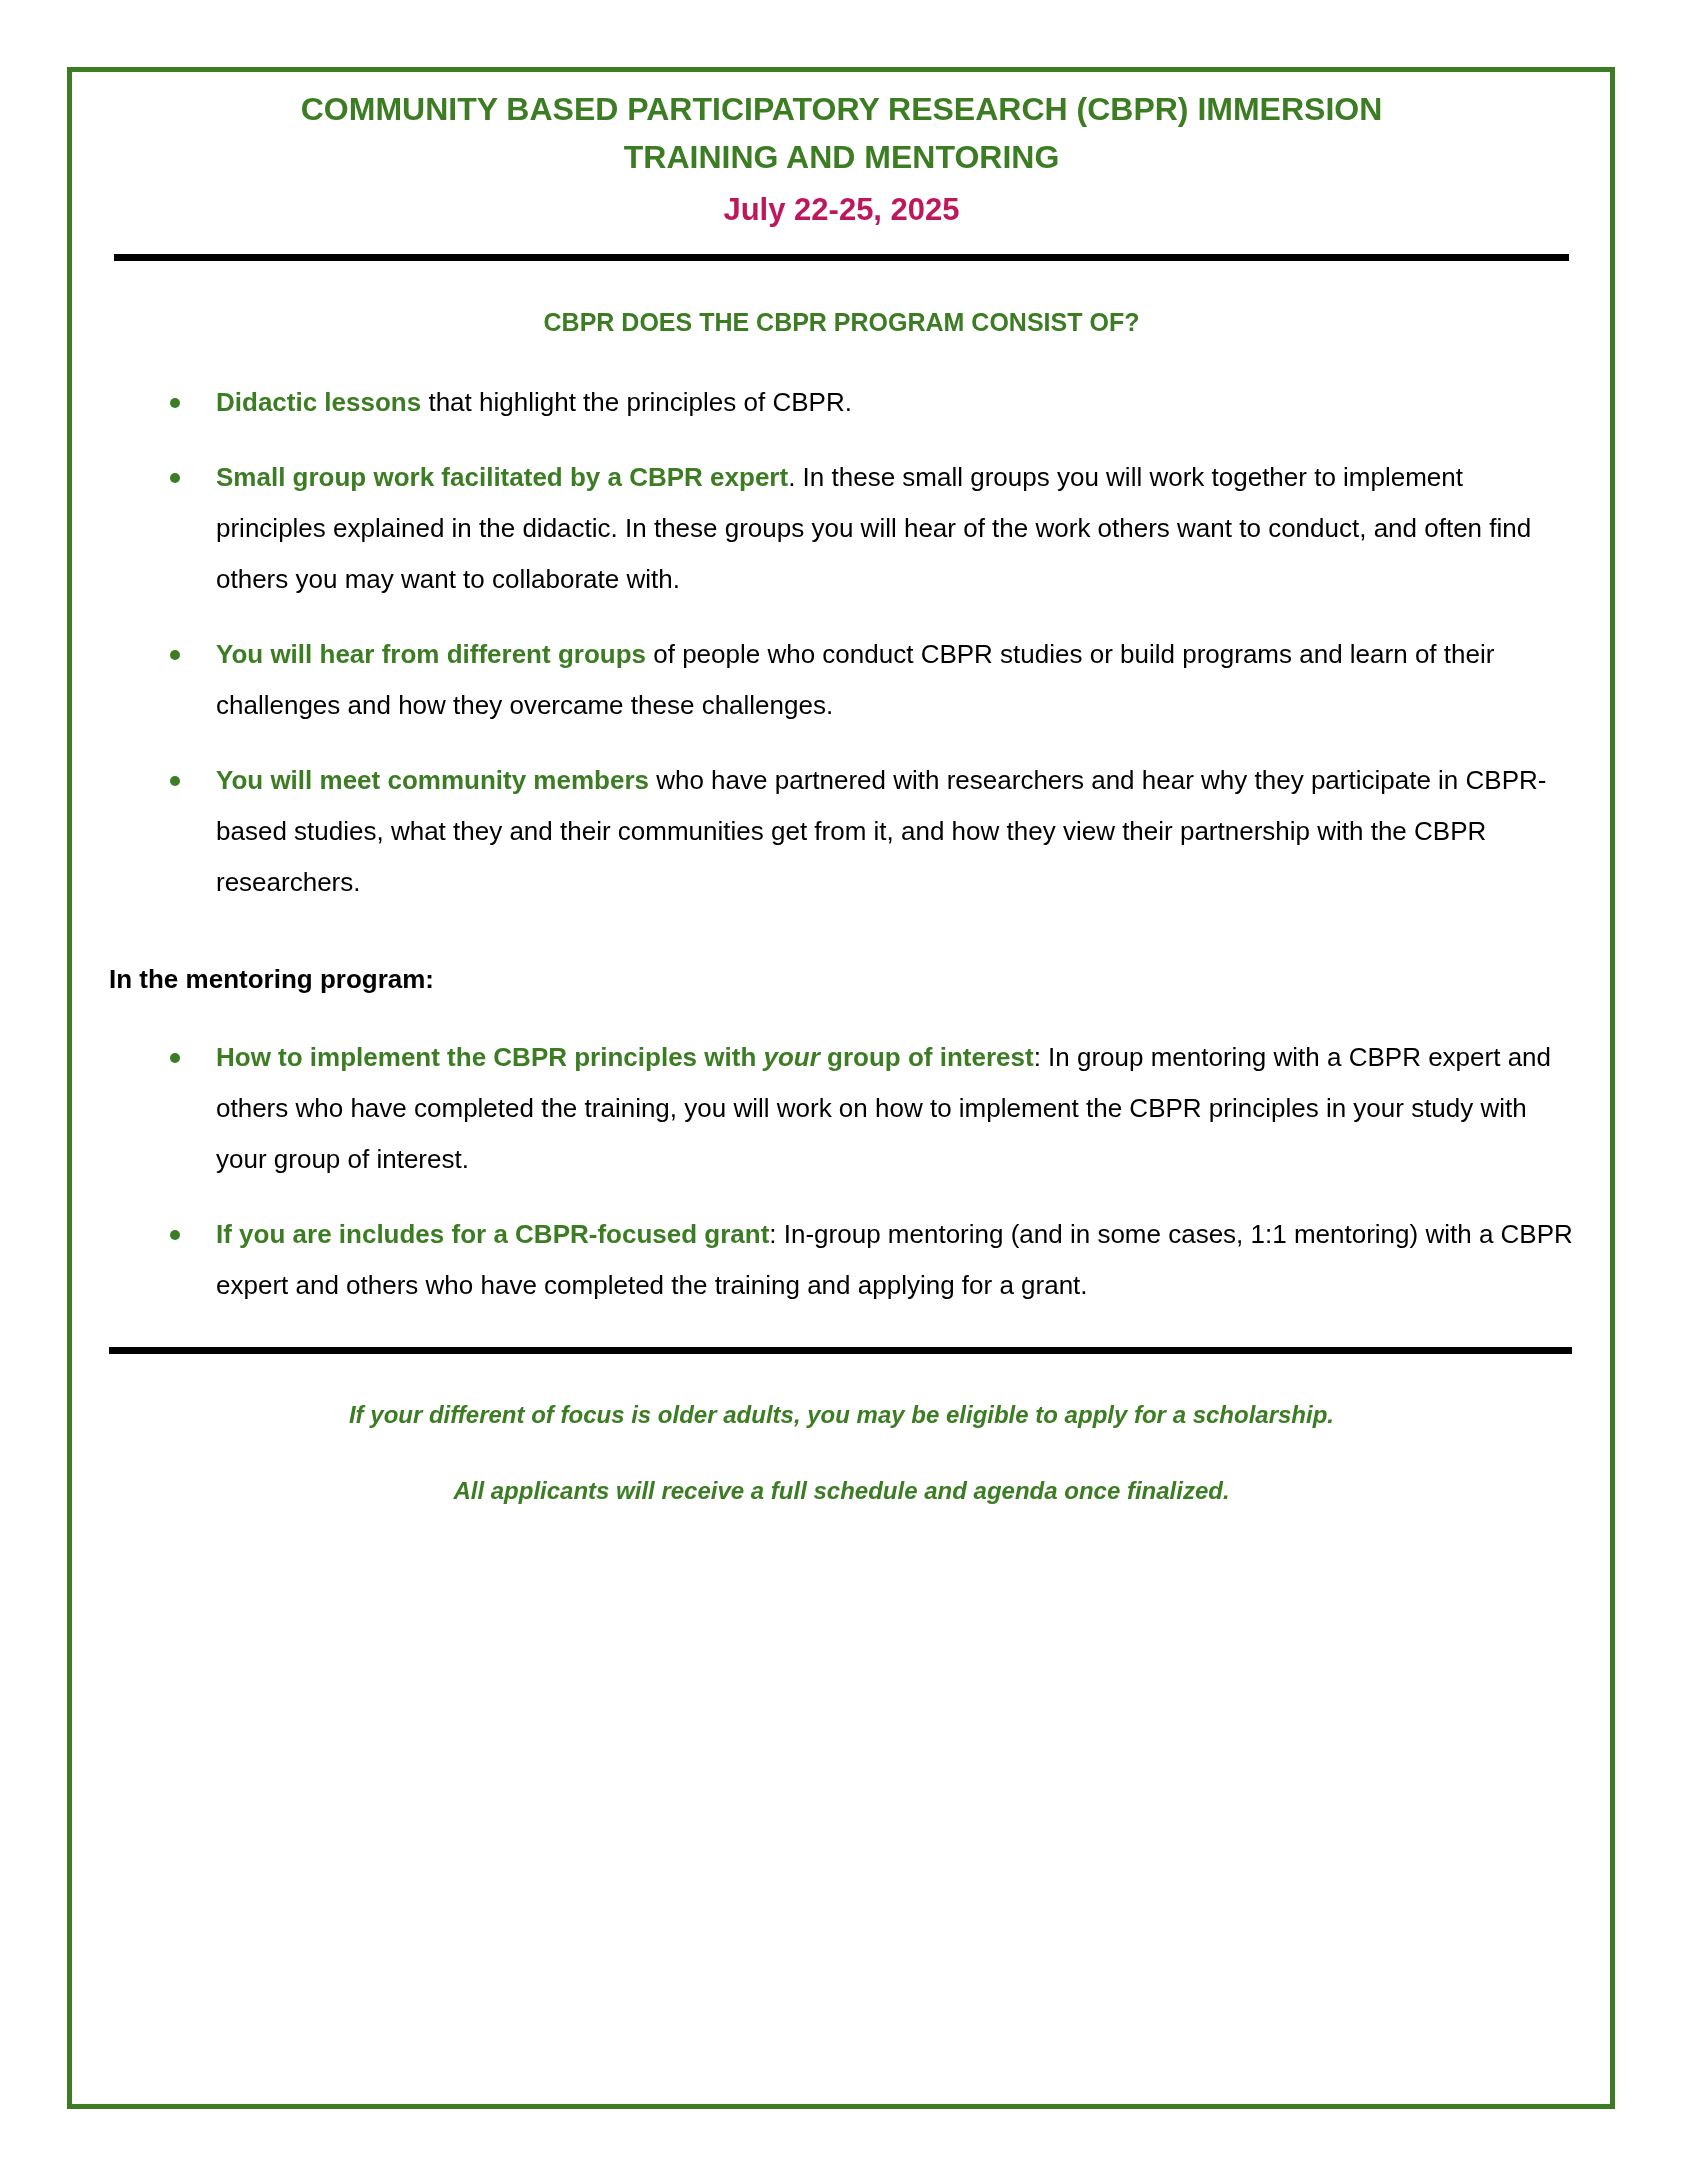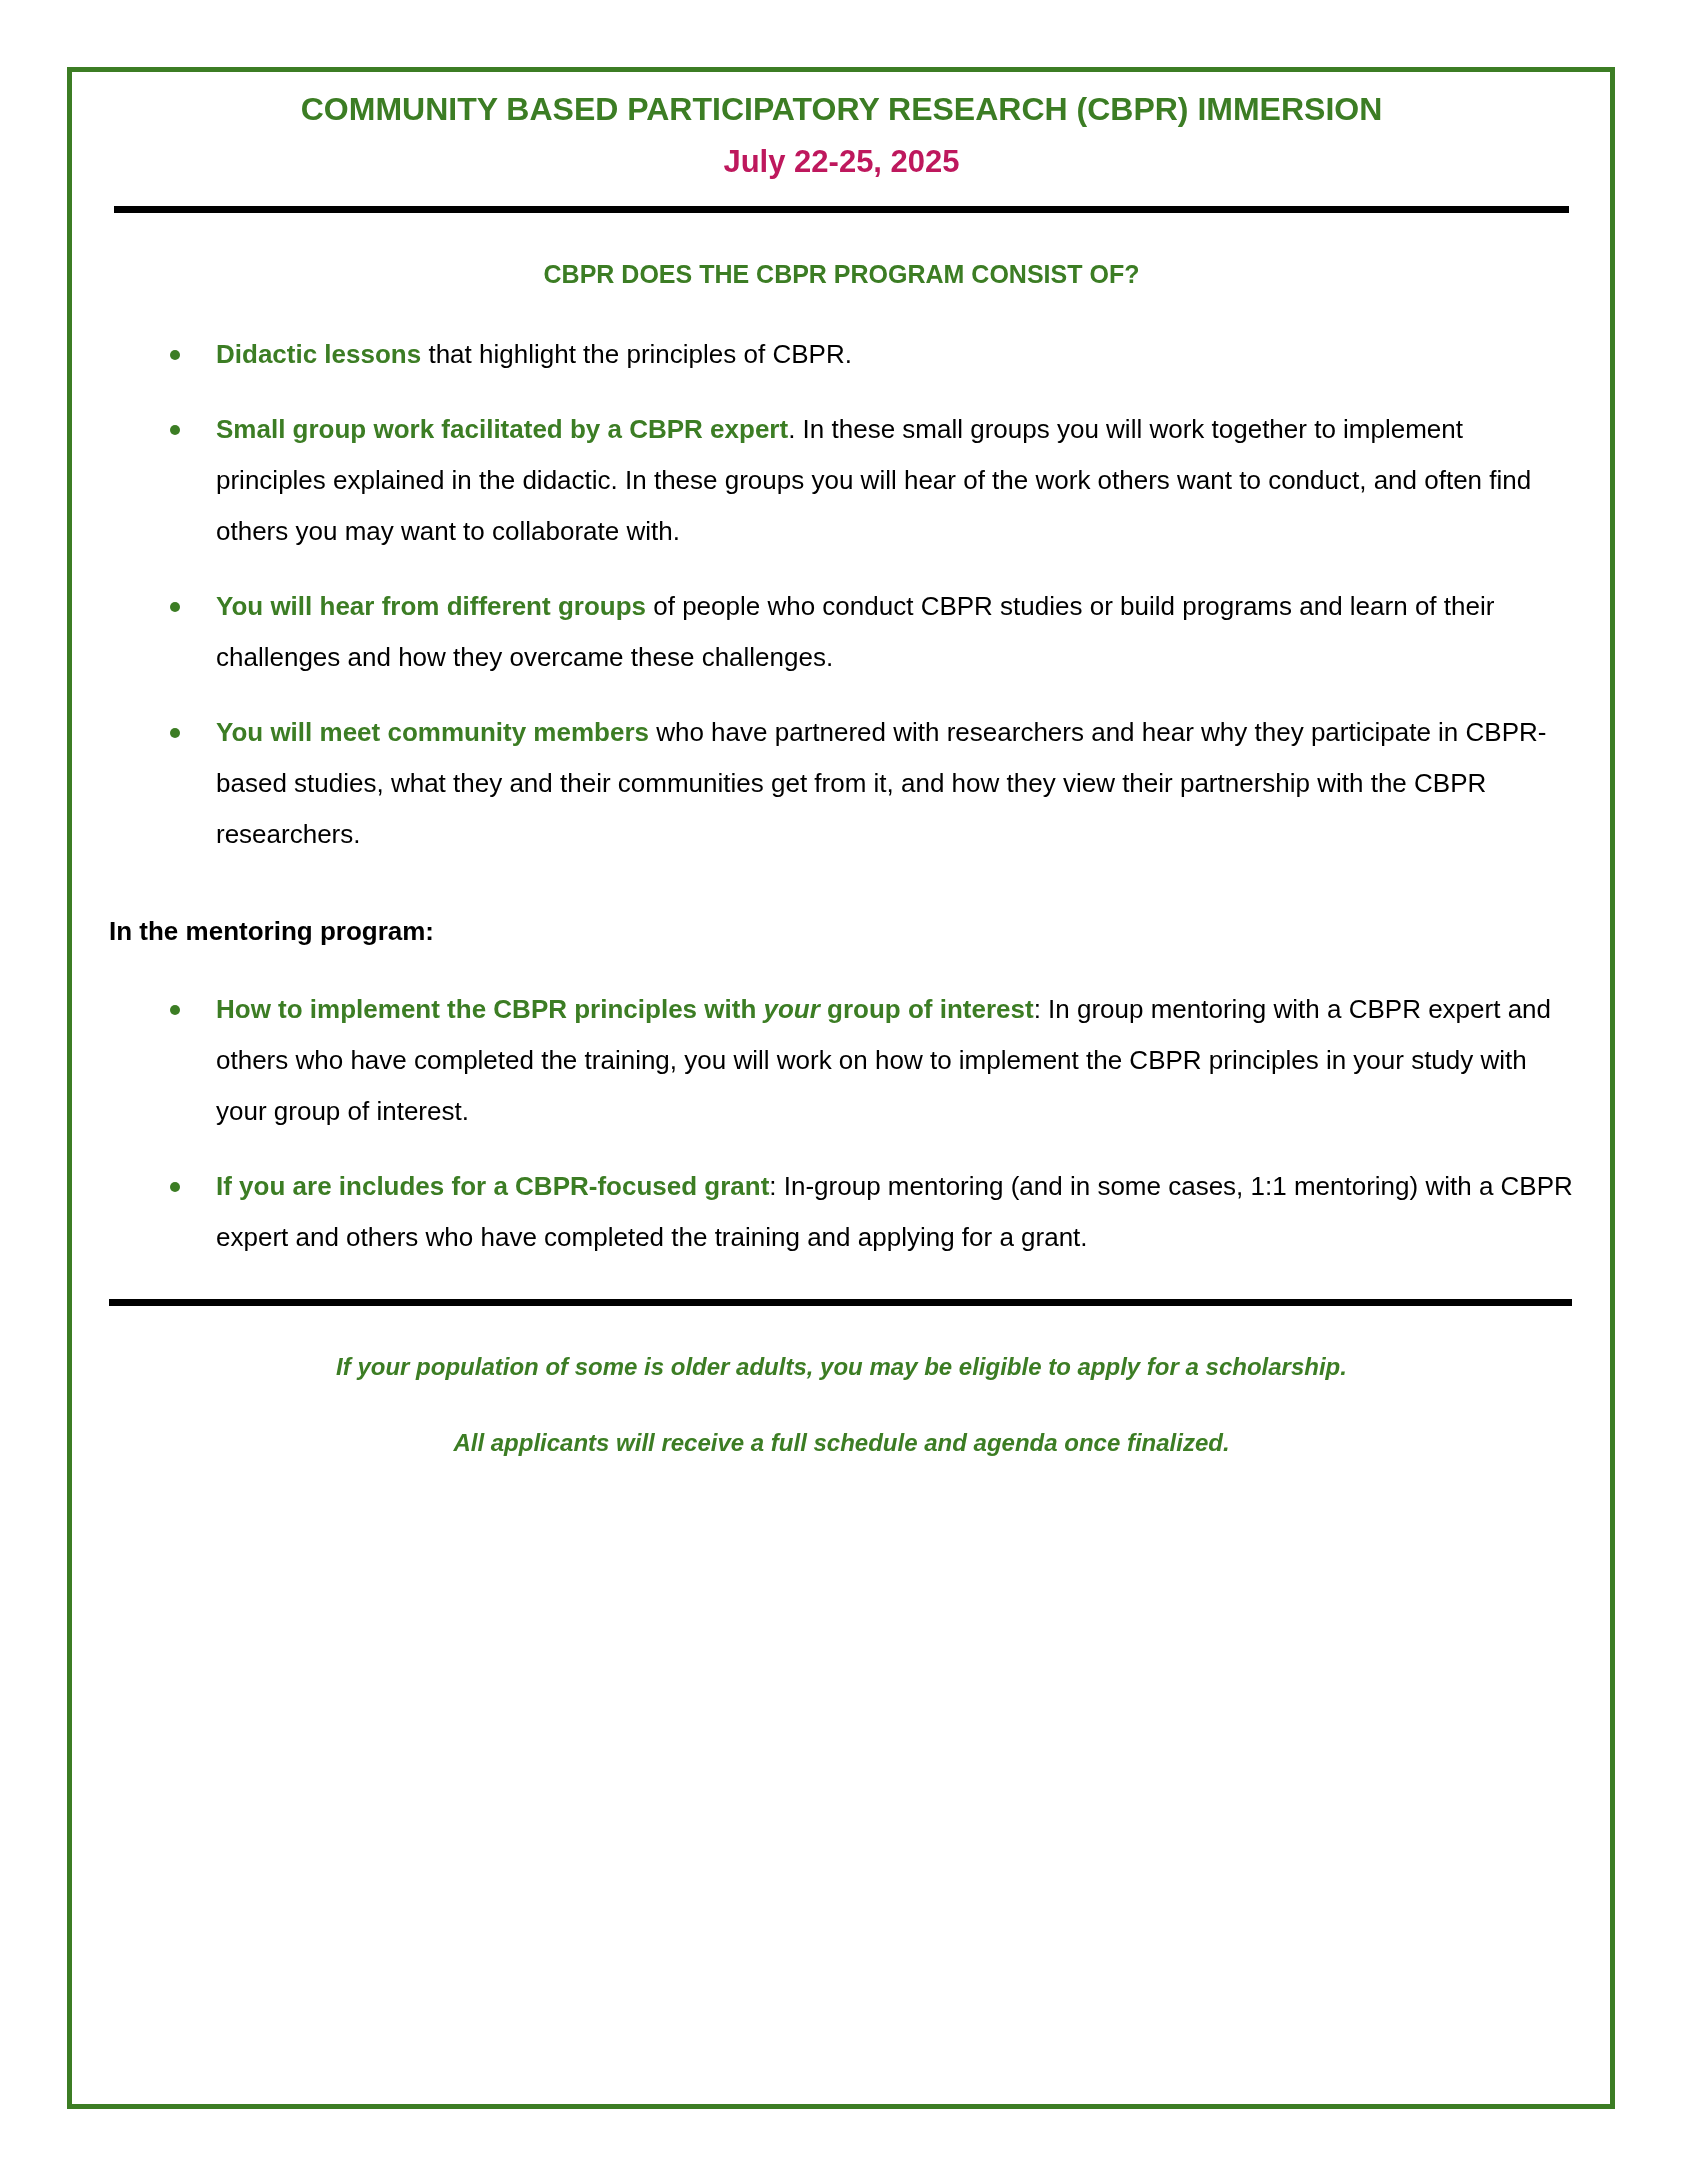--- a/index.html
+++ b/index.html
@@ -177,20 +177,21 @@
 <body>
 
 <div class="page">
 
   <div class="doc-border"></div>
 
   <div class="content">
 
     <div class="header">
       <div class="title-line">COMMUNITY BASED PARTICIPATORY RESEARCH (CBPR) IMMERSION</div>
+      <div class="title-line">TRAINING AND MENTORING</div>
       <div class="title-date">July 22-25, 2025</div>
     </div>
 
     <div class="rule rule-top"></div>
 
     <div class="section-heading">CBPR DOES THE CBPR PROGRAM CONSIST OF?</div>
 
 
     <ul class="bullets first">
 
@@ -228,21 +229,21 @@
       <li class="bullet-item">
         <span class="bullet-dot"></span>
         <span class="bullet-text"><span class="hl">If you are includes for a CBPR-focused grant</span><span>: In-group mentoring (and in some cases, 1:1 mentoring) with a CBPR expert and others who have completed the training and applying for a grant.</span></span>
       </li>
 
     </ul>
 
     <div class="rule rule-bottom"></div>
 
     <div class="footer footer-block-1">
-      <div>If your population of some is older adults, you may be eligible to apply for a scholarship.</div>
+      <div>If your different of focus is older adults, you may be eligible to apply for a scholarship.</div>
     </div>
 
 
     <div class="footer footer-block-3">All applicants will receive a full schedule and agenda once finalized.</div>
 
   </div>
 </div>
 
 
 </body></html>

